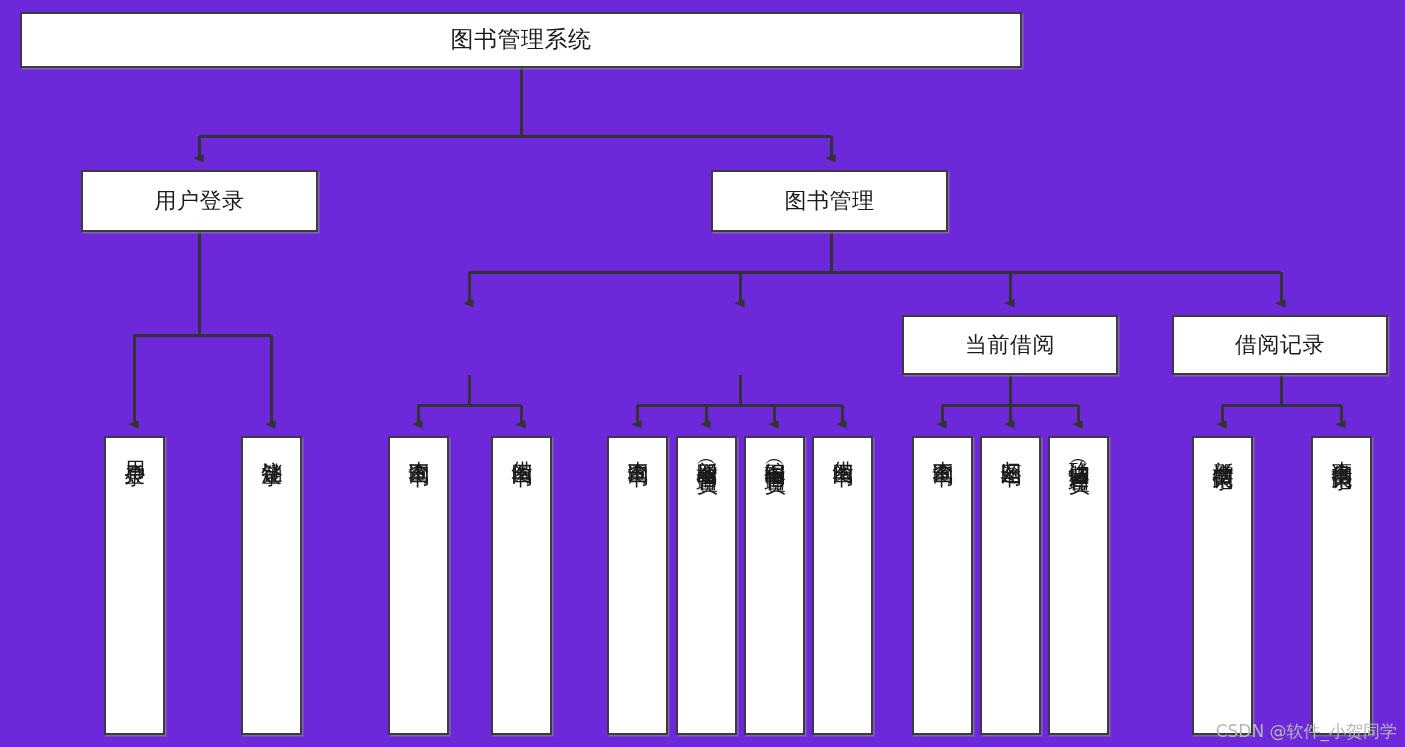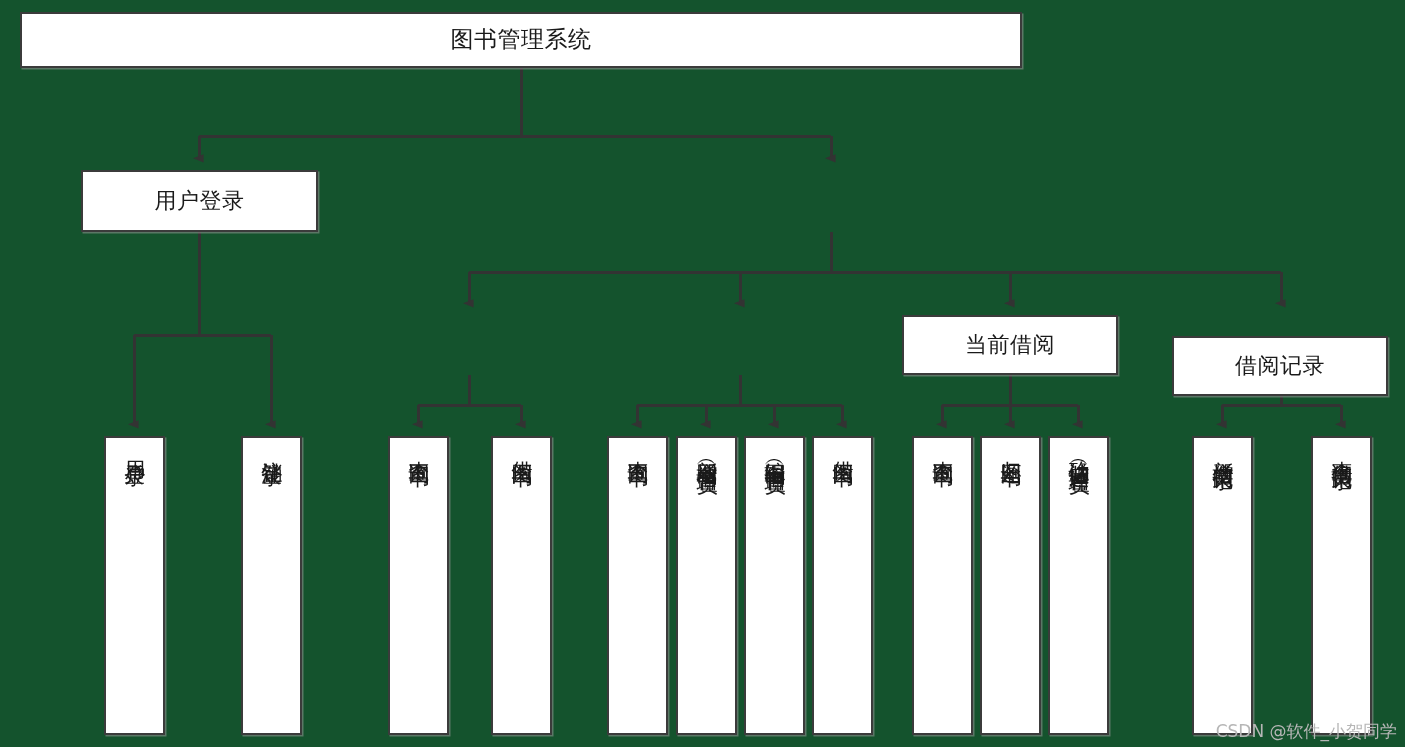--- a/index.html
+++ b/index.html
@@ -8,21 +8,21 @@
     padding: 0;
     background: #ffffff;
   }
   body {
     font-family: "DejaVu Sans", "Liberation Sans", sans-serif;
   }
   #canvas {
     position: relative;
     width: 1405px;
     height: 747px;
-    background: #14532d;
+    background: #6d28d9;
     overflow: hidden;
   }
   svg#edges {
     position: absolute;
     left: 0;
     top: 0;
     width: 1405px;
     height: 747px;
     pointer-events: none;
   }
@@ -132,28 +132,31 @@
   </svg>
 
   <div class="node h root" style="left:20px; top:12px; width:1002px; height:56px;">
     <span class="label">图书管理系统</span>
   </div>
 
   <div class="node h" style="left:81px; top:170px; width:237px; height:62px;">
     <span class="label">用户登录</span>
   </div>
 
+  <div class="node h" style="left:711px; top:170px; width:237px; height:62px;">
+    <span class="label">图书管理</span>
+  </div>
 
 
 
   <div class="node h" style="left:902px; top:315px; width:216px; height:60px;">
     <span class="label">当前借阅</span>
   </div>
 
-  <div class="node h" style="left:1172px; top:315px; width:216px; height:60px;margin-top:21px;">
+  <div class="node h" style="left:1172px; top:315px; width:216px; height:60px;">
     <span class="label">借阅记录</span>
   </div>
 
   <div class="node v" style="left:104px; top:436px; width:61px; height:299px;">
     <span class="label">用户登录</span>
   </div>
 
   <div class="node v" style="left:241px; top:436px; width:61px; height:299px;">
     <span class="label">注销登录</span>
   </div>

